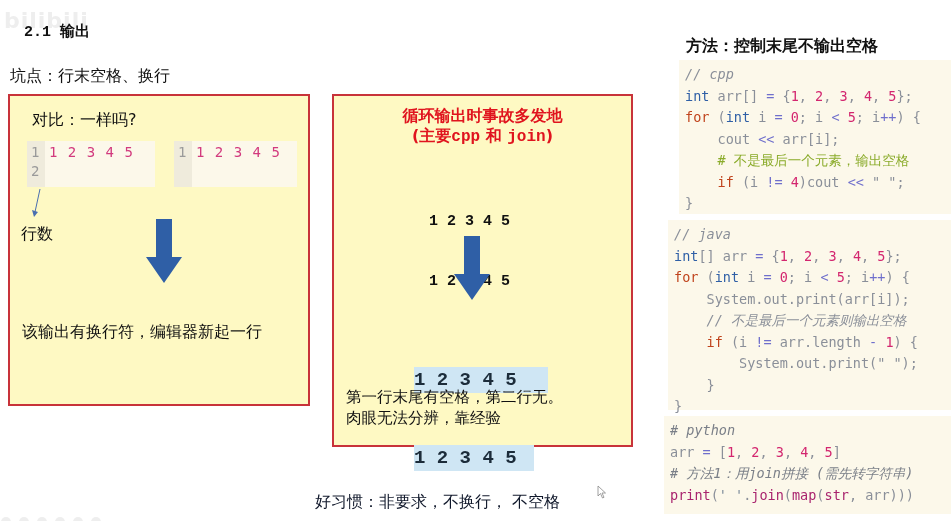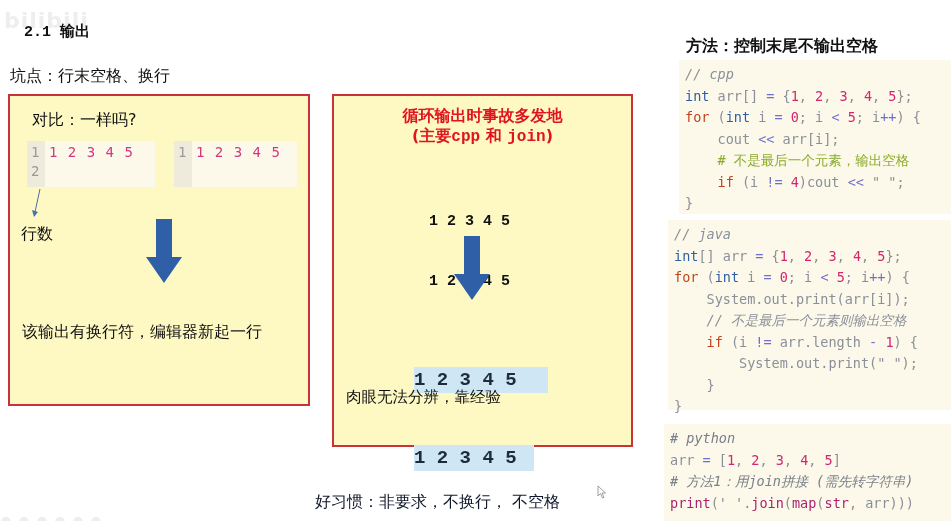--- a/index.html
+++ b/index.html
@@ -44,21 +44,21 @@
   .explain-mid { left: 12px; top: 291px; font-size: 15.5px; line-height: 21px; color: #111; }
 
   .good-habit { left: 315px; top: 492px; color: #0f172a; font-size: 16px; }
   .cursor { left: 597px; top: 485px; width: 10px; height: 14px; }
 
   .method-title { left: 686px; top: 36px; font-size: 16px; color: #111; font-weight: bold; }
 
   .codebox { background: #fcf8ea; font-family: "DejaVu Sans Mono", monospace; font-size: 13.5px; line-height: 21.5px; color: #8a8f99; white-space: pre; padding: 4px 4px 0 6px; }
   .cb-cpp { left: 679px; top: 60px; width: 272px; height: 154px; }
   .cb-java { left: 668px; top: 220px; width: 327px; height: 190px; }
-  .cb-py { left: 664px; top: 416px; width: 287px; height: 98px; margin-top: 8px; }
+  .cb-py { left: 664px; top: 416px; width: 287px; height: 98px; }
 
   .kw { color: #c0431c; }
   .ty { color: #2f5fa6; }
   .num { color: #d3266f; }
   .op { color: #6f6fcc; }
   .cmt { color: #8a8f99; font-style: italic; }
   .cmt-green { color: #8aab2a; }
   .fn { color: #a9246e; }
   .py-cmt { color: #7a7f88; font-style: italic; }
   .py-str { color: #7b8a9a; }
@@ -123,20 +123,21 @@
     <rect x="10" y="0" width="16" height="40" fill="#2f5fa6"></rect>
     <polygon points="0,38 36,38 18,64" fill="#2f5fa6"></polygon>
   </svg>
 
   <div class="abs selected-output">
     <span class="sel-line l1">1 2 3 4 5 </span>
     <span class="sel-line l2">1 2 3 4 5</span>
   </div>
 
   <div class="abs explain-mid">
+    <div>第一行末尾有空格，第二行无。</div>
     <div>肉眼无法分辨，靠经验</div>
   </div>
 </div>
 
 <div class="abs good-habit">好习惯：非要求，不换行， 不空格</div>
 <svg class="abs cursor" viewBox="0 0 10 14">
   <polygon points="1,1 1,11 3.5,8.5 5.5,13 7,12.3 5,8 8.5,8" fill="#fff" stroke="#888" stroke-width="0.8"></polygon>
 </svg>
 
 <div class="abs method-title">方法：控制末尾不输出空格</div>

